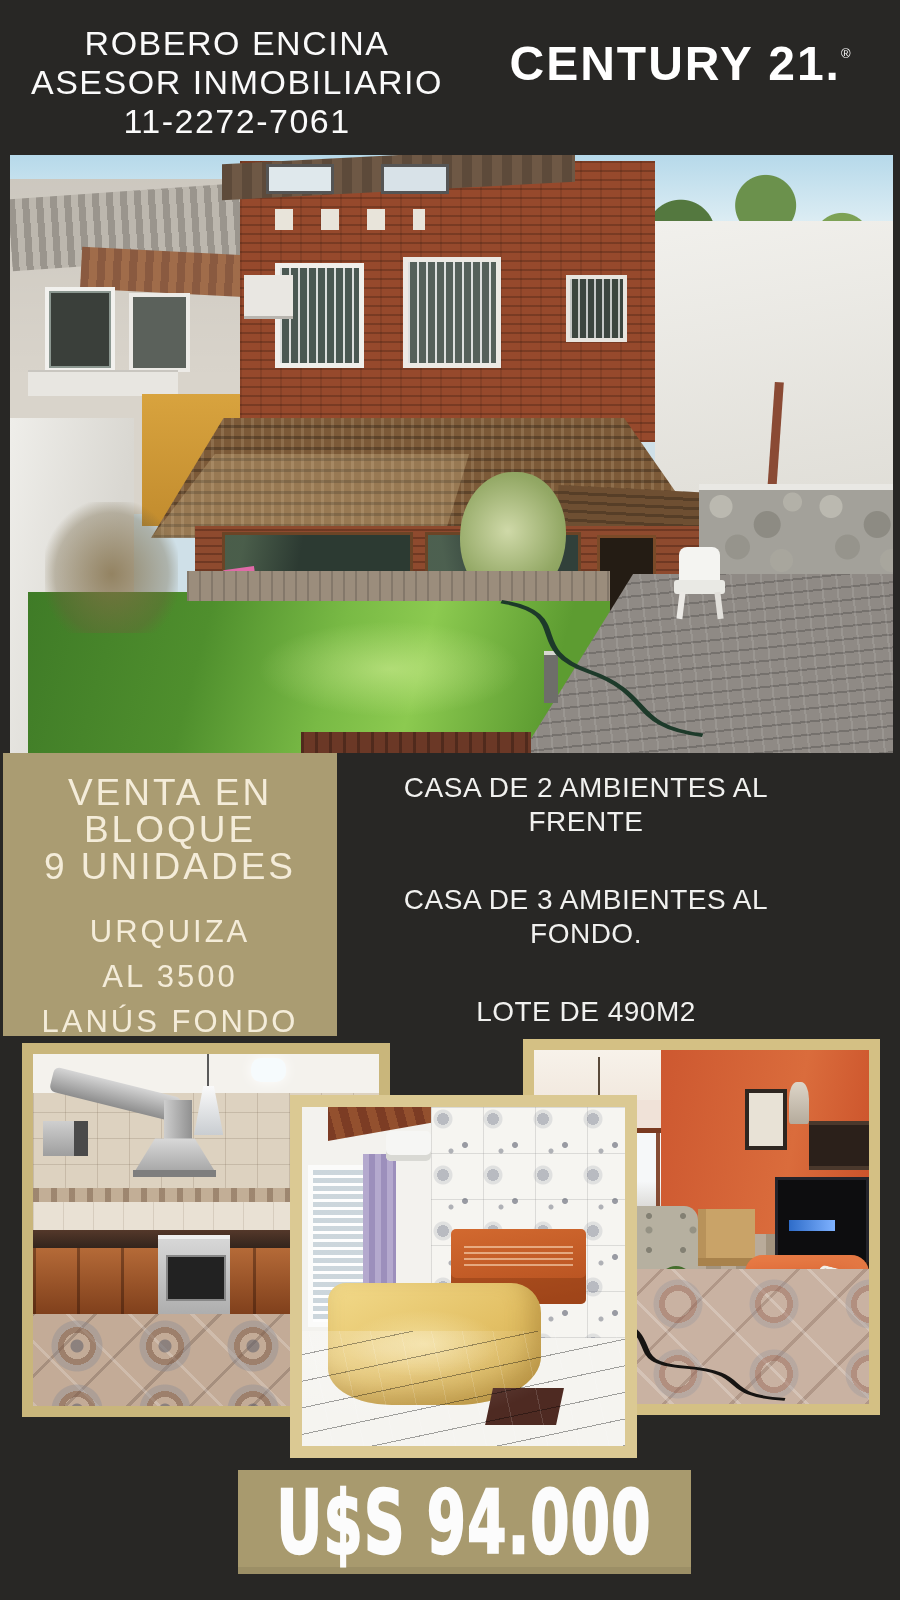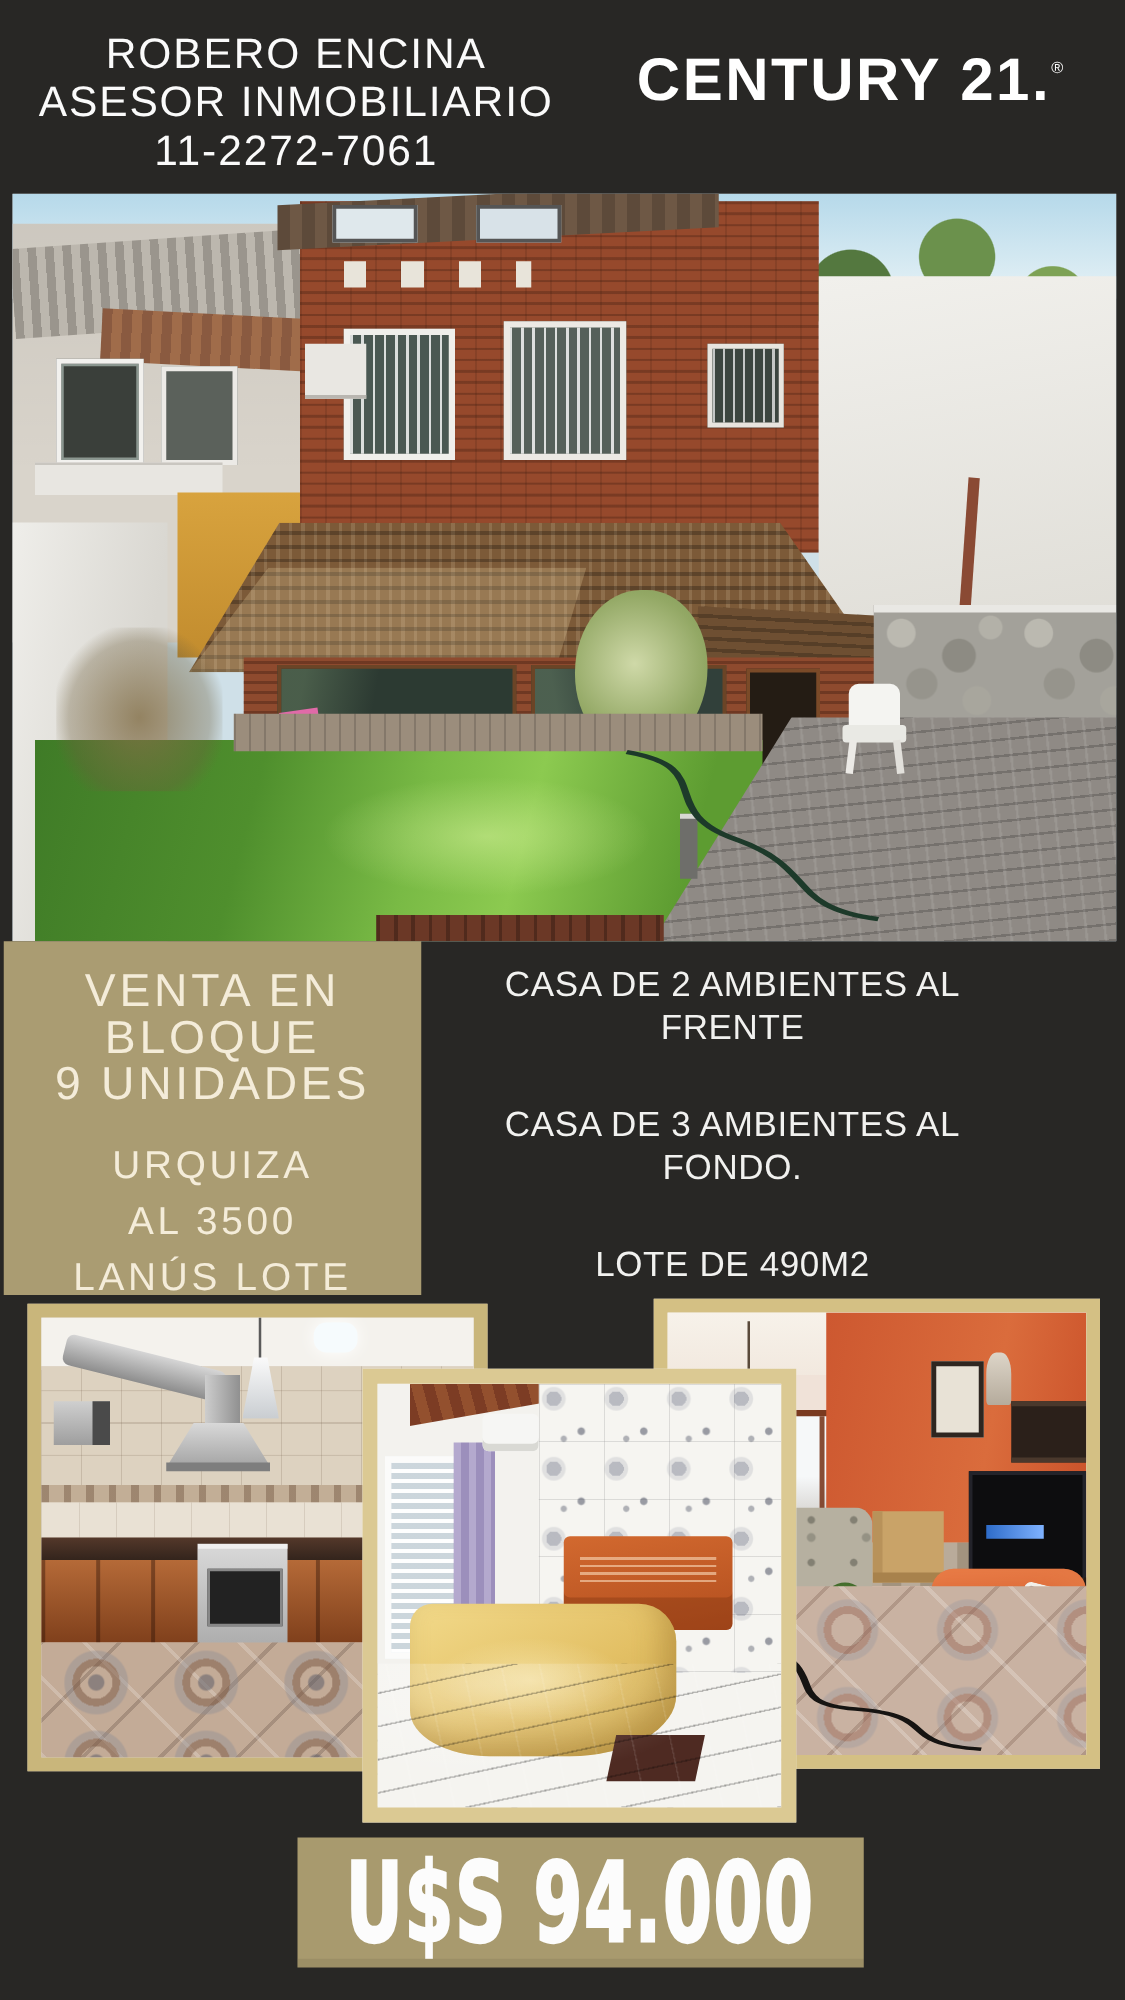--- a/index.html
+++ b/index.html
@@ -321,21 +321,21 @@
 
   <div class="abs tan-panel">
     <div class="sale-group">
       <div class="sale-line">VENTA EN</div>
       <div class="sale-line">BLOQUE</div>
       <div class="sale-line">9 UNIDADES</div>
     </div>
     <div class="addr-group">
       <div class="addr-line">URQUIZA</div>
       <div class="addr-line">AL 3500</div>
-      <div class="addr-line">LANÚS LOTE</div>
+      <div class="addr-line">LANÚS FONDO</div>
     </div>
   </div>
 
   <div class="abs desc-block">
     <p class="desc-item">CASA DE 2 AMBIENTES AL FRENTE</p>
     <p class="desc-item">CASA DE 3 AMBIENTES AL FONDO.</p>
     <p class="desc-item">LOTE DE 490M2</p>
   </div>
 
   <div class="abs photo-kitchen" aria-label="Cocina con alacenas de madera, campana de acero inoxidable y piso calcáreo">

